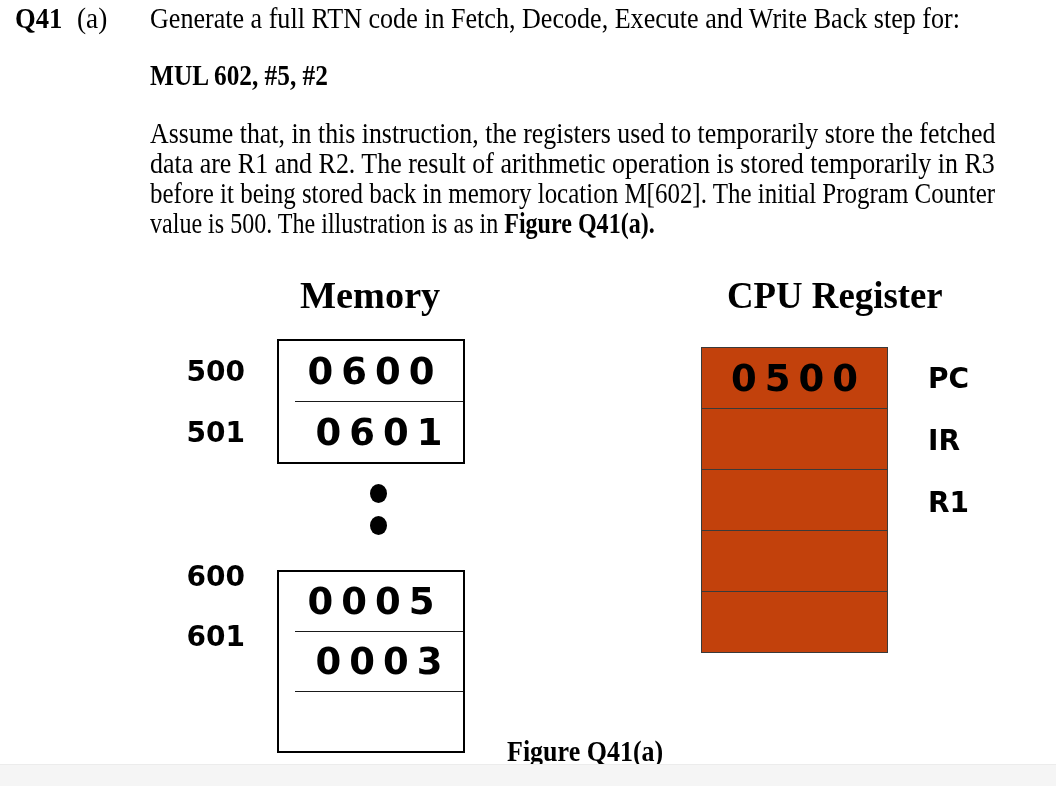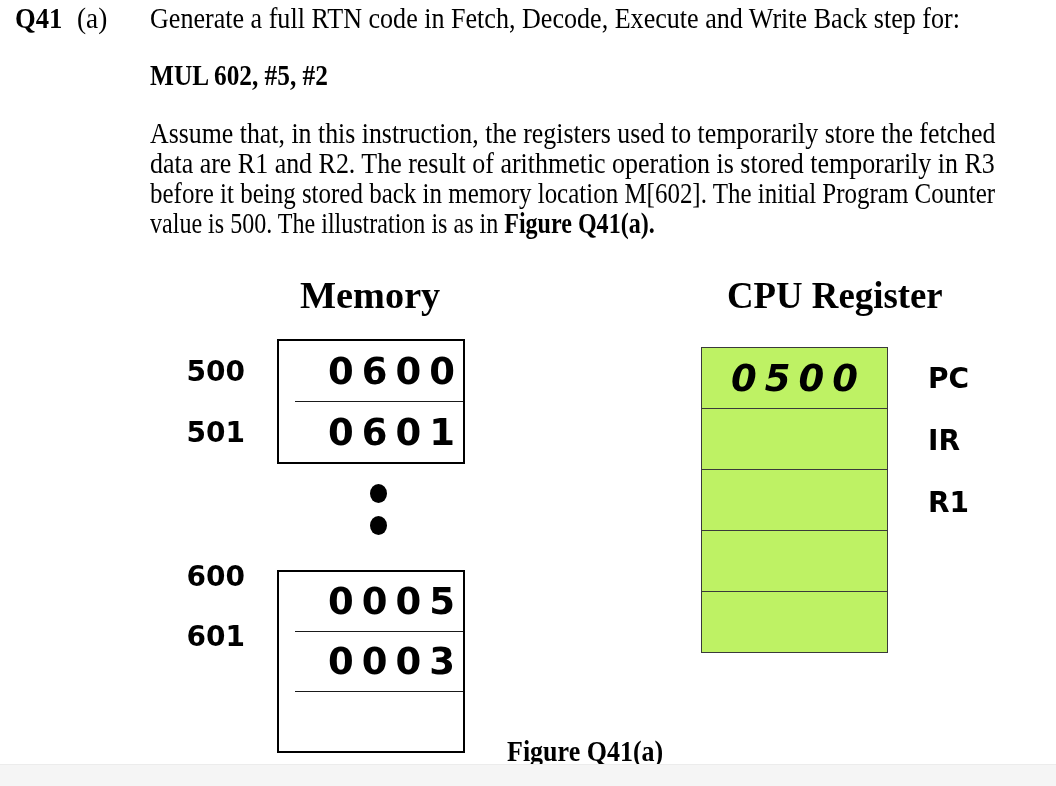--- a/index.html
+++ b/index.html
@@ -29,39 +29,38 @@
   .caption-text { font-size: 30px; line-height: 32px; font-weight: bold; }
 
   
   .mem-table {
     border: 2px solid #000;
     background: #fff;
     width: 184px;
   }
   .mem-cell {
     height: 60px;
-    display: flex; align-items: center; justify-content: flex-end;
+    display: flex; align-items: center; justify-content: center;
   }
   .mem-cell + .mem-cell { border-top: 1px solid #1a1a1a; margin-left: 16px; }
   .mem-cell.short { height: 59px; }
   .cell-value {
     font-family: "DejaVu Sans", "Liberation Sans", sans-serif;
     font-weight: bold;
     font-size: 37px;
     letter-spacing: 8px;
     padding-left: 8px; 
     line-height: 1;
   }
 
   
   .reg-table {
     border: 1.5px solid #3a3a3a;
-    background: #bef264;
+    background: #c2410c;
     width: 185px;
-    font-style: italic;
   }
   .reg-cell {
     height: 60px;
     display: flex; align-items: center; justify-content: center;
   }
   .reg-cell + .reg-cell { border-top: 1.5px solid #3a3a3a; }
 
   
   .addr-label {
     display: flex; align-items: center; justify-content: flex-end;

